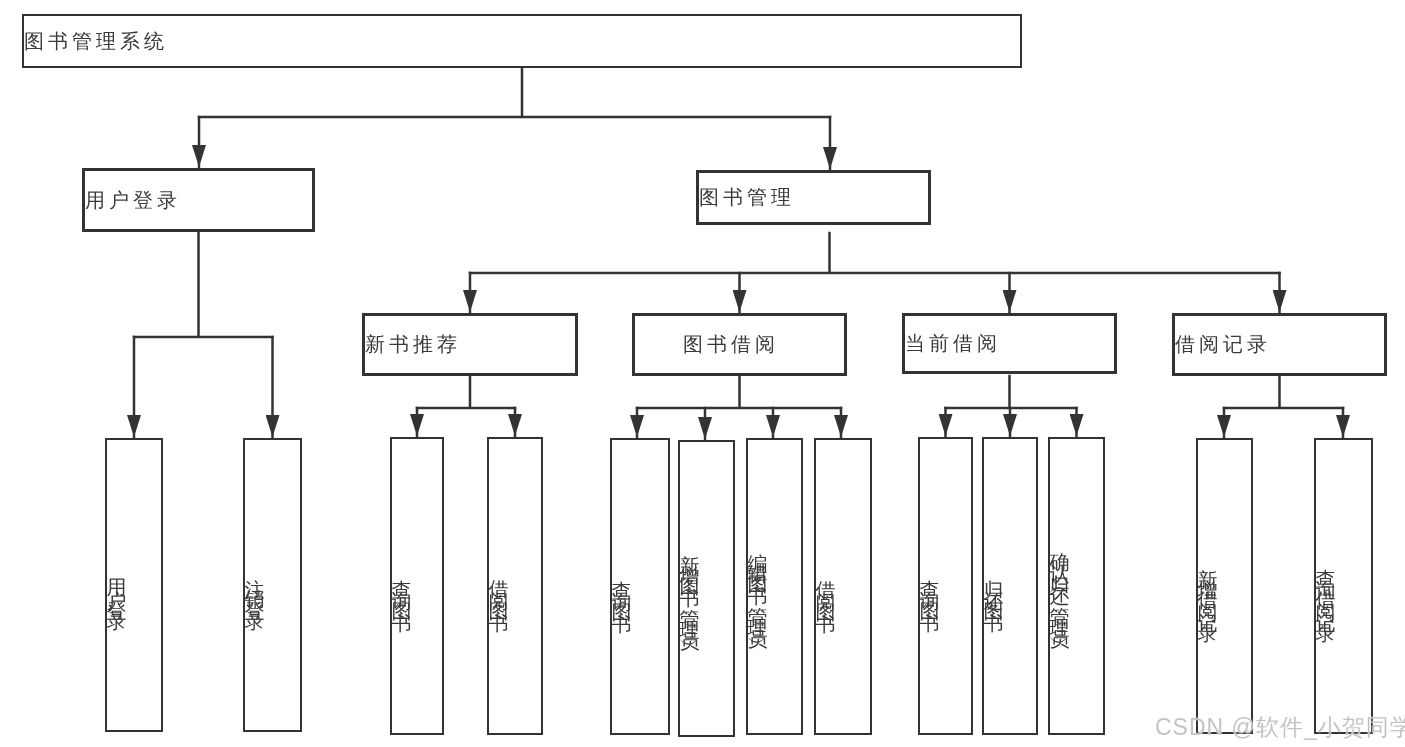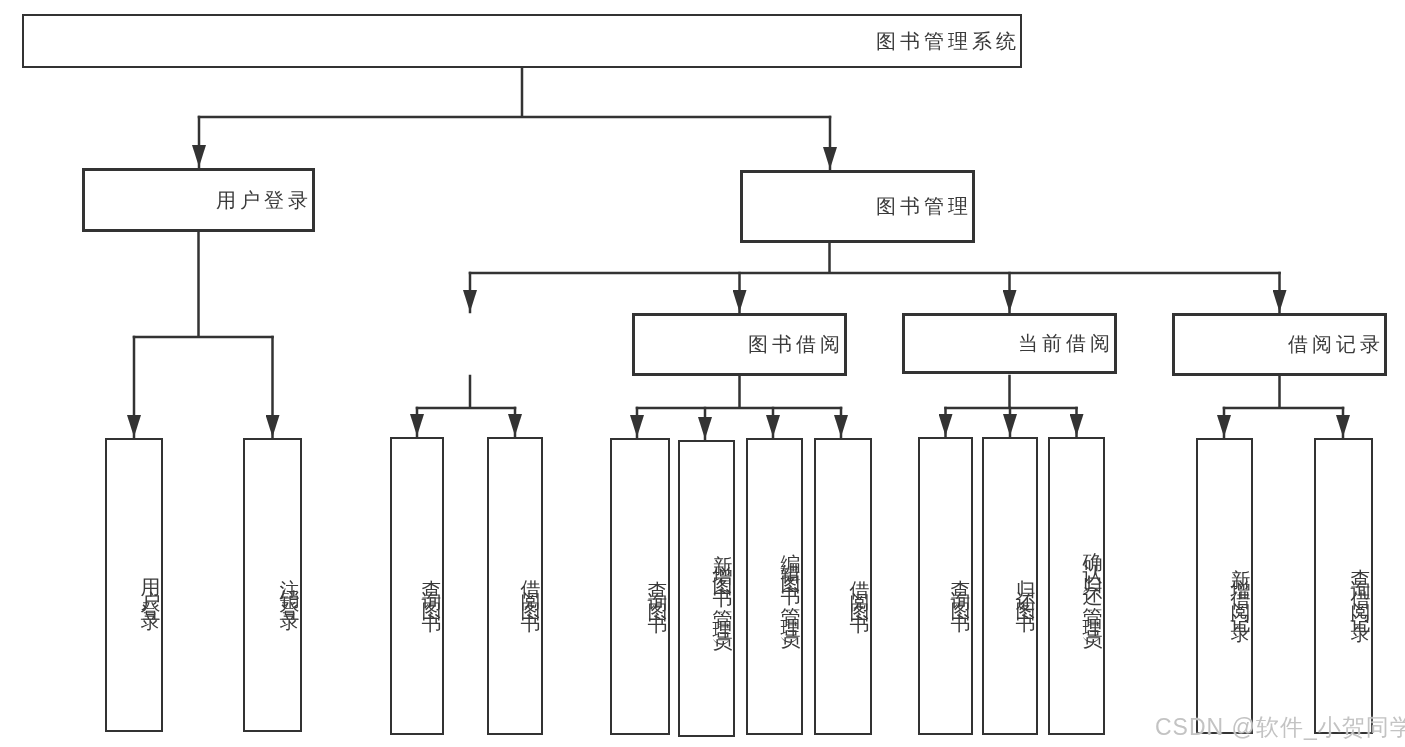--- a/index.html
+++ b/index.html
@@ -12,21 +12,21 @@
     overflow:hidden;
   }
   #wires{position:absolute;left:0;top:0;width:1405px;height:747px;}
   .box{
     position:absolute;
     box-sizing:border-box;
     background:#ffffff;
     border:2px solid #333333;
     display:flex;
     align-items:center;
-    justify-content:flex-end;
+    justify-content:flex-start;
     font-size:20px;
     letter-spacing:4px;
     color:#3a3a3a;
     z-index:2;
   }
   .lv{border-width:3px;}
   .root{border-width:2px;}
   .leaf{border-width:2px;}
   .leaf .vtext{
     writing-mode:vertical-rl;
@@ -96,24 +96,27 @@
     </g>
   </svg>
 
   <div class="box root" style="left:22px;top:14px;width:1000px;height:54px;">
     <span class="hlabel">图书管理系统</span>
   </div>
 
   <div class="box lv" style="left:82px;top:168px;width:233px;height:64px;">
     <span class="hlabel">用户登录</span>
   </div>
-  <div class="box lv" style="left:740px;top:170px;width:235px;height:73px;">
+  <div class="box lv" style="left:696px;top:170px;width:235px;height:55px;">
     <span class="hlabel">图书管理</span>
   </div>
 
+  <div class="box lv" style="left:362px;top:313px;width:216px;height:63px;">
+    <span class="hlabel">新书推荐</span>
+  </div>
   <div class="box lv" style="left:632px;top:313px;width:215px;height:63px;padding-left:48px;">
     <span class="hlabel">图书借阅</span>
   </div>
   <div class="box lv" style="left:902px;top:313px;width:215px;height:61px;">
     <span class="hlabel">当前借阅</span>
   </div>
   <div class="box lv" style="left:1172px;top:313px;width:215px;height:63px;font-family:Liberation Serif, serif;">
     <span class="hlabel">借阅记录</span>
   </div>
 

